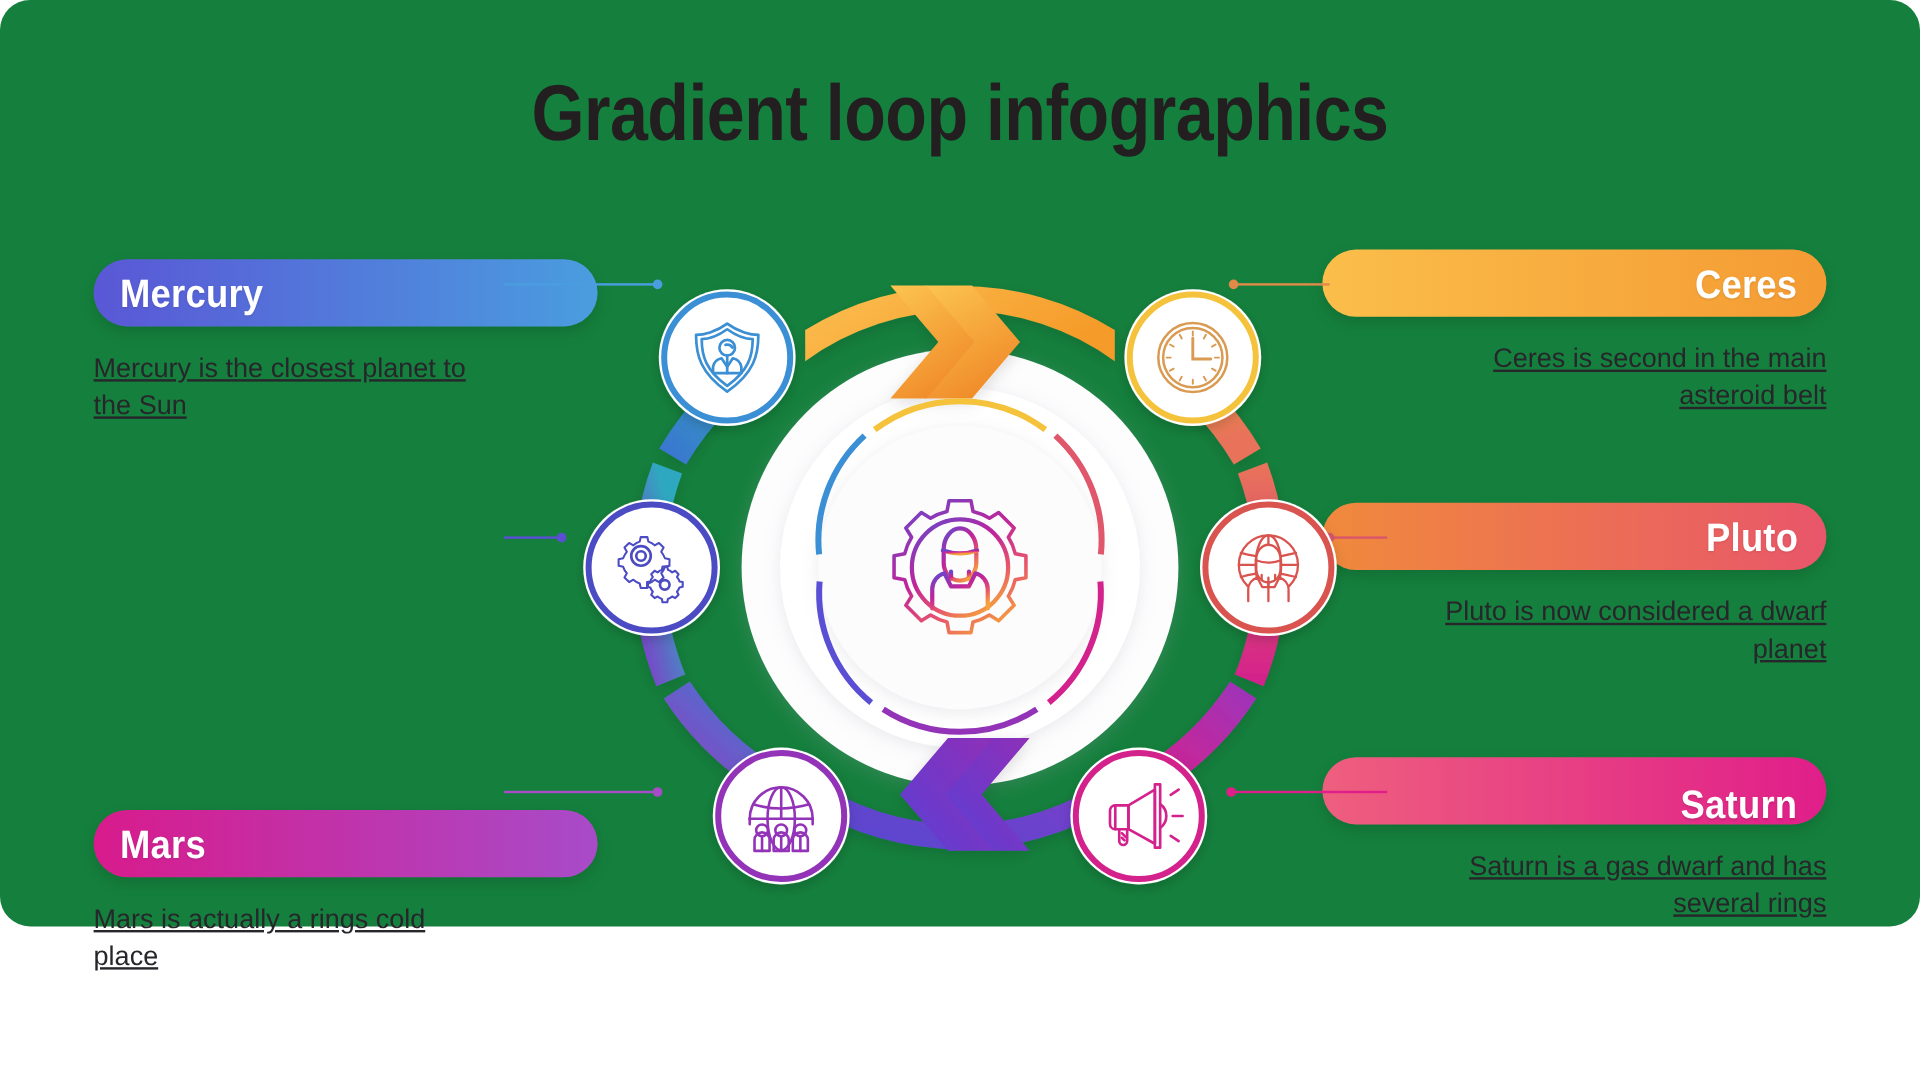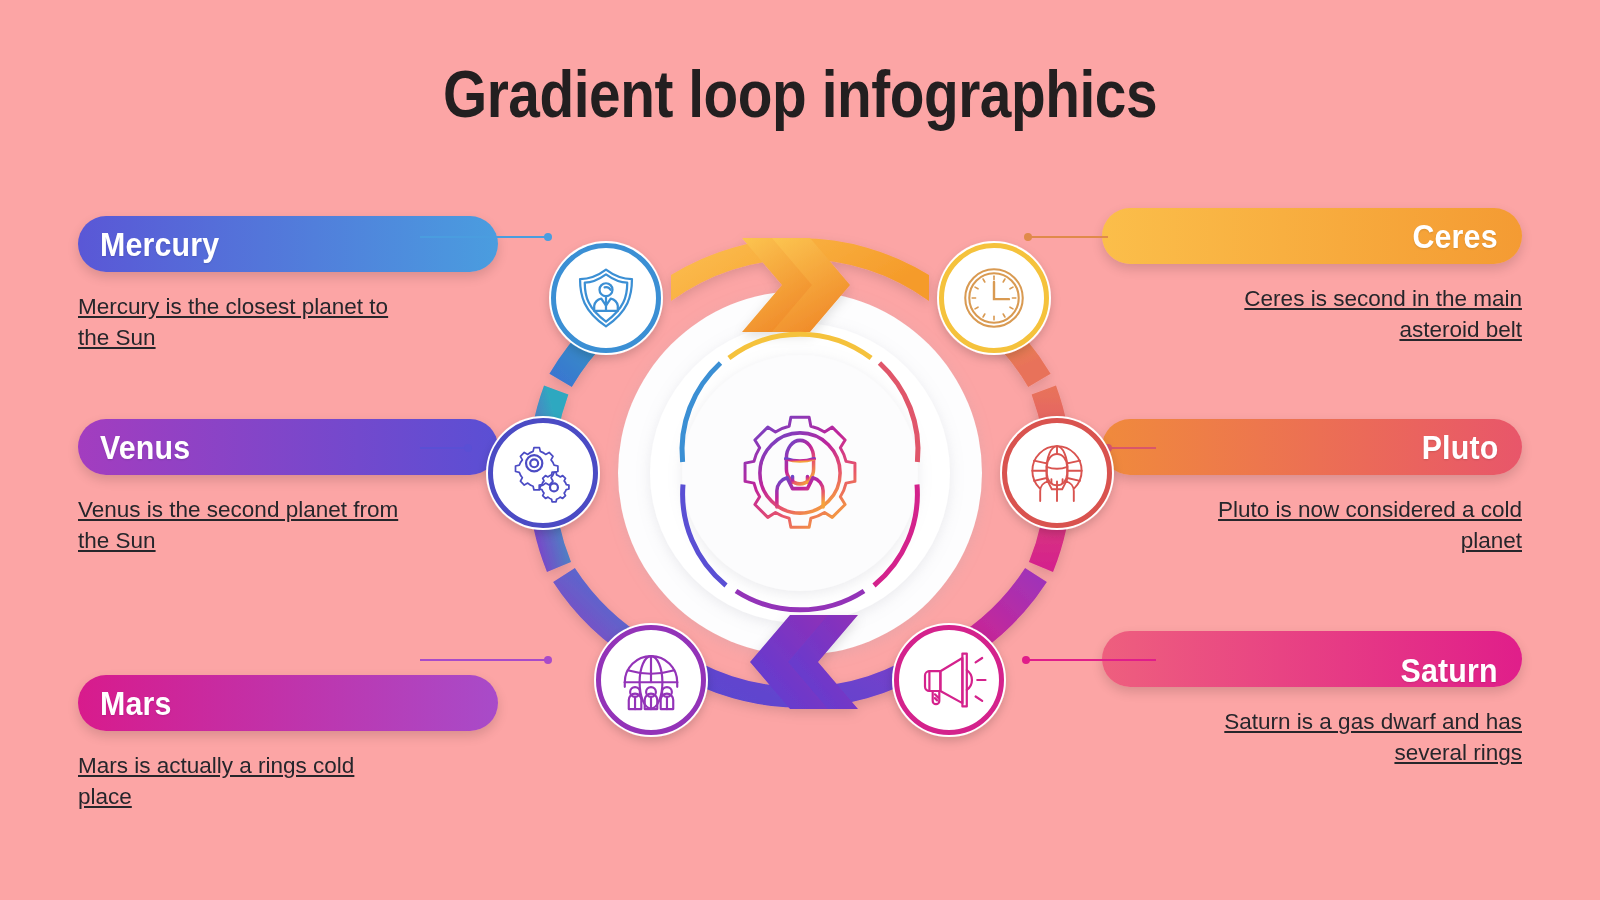--- a/index.html
+++ b/index.html
@@ -2,21 +2,21 @@
 <html><head>
 <meta charset="utf-8">
 <style>
   * { box-sizing: border-box; margin: 0; padding: 0; }
   html, body {
     width: 1600px; height: 900px;
     background: #ffffff;
     font-family: "Liberation Sans", sans-serif;
     overflow: hidden;
   }
-  .stage { position: relative; width: 1600px; height: 900px; background: #fca5a5; }
+  .stage { position: relative; width: 1600px; height: 772px; background: #15803d; border-radius: 25px; }
 
   
   .title {
     position: absolute; top: 56px; left: 0; width: 1600px;
     text-align: center;
     font-family: "Liberation Sans Narrow", "Liberation Sans", sans-serif;
     font-size: 66px; font-weight: 700; letter-spacing: -0.5px;
     color: #231f20;
     transform: scaleX(0.86); transform-origin: center top;
   }
@@ -78,26 +78,20 @@
     <div class="pill" style="background:linear-gradient(90deg,#5a57d6,#4a9ddf);">
       <span class="pill-label">Mercury</span>
     </div>
     <div class="desc">Mercury is the closest planet to the Sun</div>
   </div>
   <div class="connector toright" style="left:420px; top:236px; width:128px;">
     <div class="ln" style="background:#4a9ddf;"></div>
     <div class="dot" style="background:#4a9ddf;"></div>
   </div>
 
-  <div class="item left" style="top:419px;">
-    <div class="pill" style="background:linear-gradient(90deg,#a33dbf,#5a4fd4);">
-      <span class="pill-label">Venus</span>
-    </div>
-    <div class="desc">Venus is the second planet from the Sun</div>
-  </div>
   <div class="connector toright" style="left:420px; top:447px; width:48px;">
     <div class="ln" style="background:#5a4fd4;"></div>
     <div class="dot" style="background:#5a4fd4;"></div>
   </div>
 
   <div class="item left" style="top:631px;margin-top:44px;">
     <div class="pill" style="background:linear-gradient(90deg,#d81b8c,#a84bc9);">
       <span class="pill-label">Mars</span>
     </div>
     <div class="desc">Mars is actually a rings cold place</div>
@@ -115,21 +109,21 @@
   </div>
   <div class="connector toleft" style="left:1028px; top:236px; width:80px;">
     <div class="ln" style="background:#e08a4a;"></div>
     <div class="dot" style="background:#e08a4a;"></div>
   </div>
 
   <div class="item right" style="top:419px;">
     <div class="pill" style="background:linear-gradient(90deg,#f08a3c,#e8566a);">
       <span class="pill-label">Pluto</span>
     </div>
-    <div class="desc">Pluto is now considered a cold planet</div>
+    <div class="desc">Pluto is now considered a dwarf planet</div>
   </div>
   <div class="connector toleft" style="left:1108px; top:447px; width:48px;">
     <div class="ln" style="background:#d9566a;"></div>
     <div class="dot" style="background:#d9566a;"></div>
   </div>
 
   <div class="item right" style="top:631px;">
     <div class="pill" style="background:linear-gradient(90deg,#ee5f7e,#e01e8a);align-items:flex-end;">
       <span class="pill-label">Saturn</span>
     </div>

